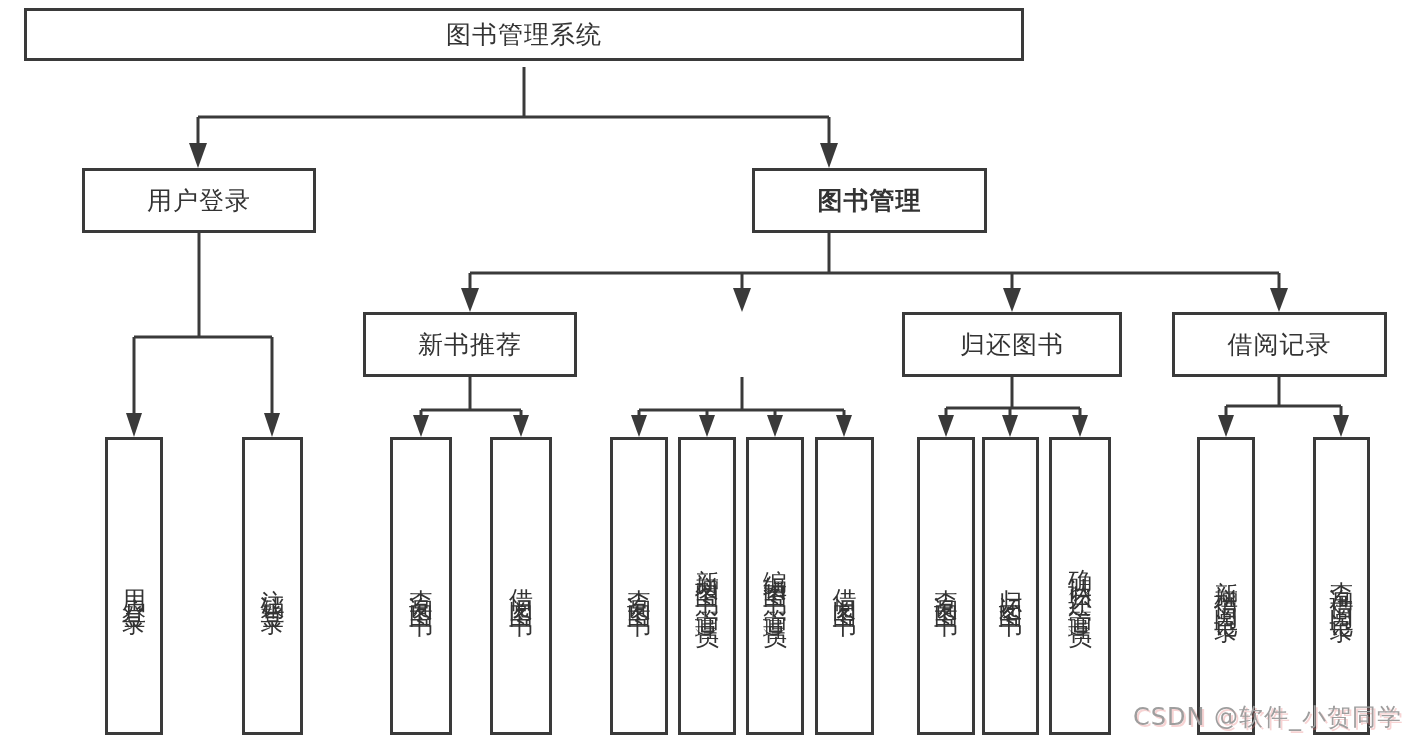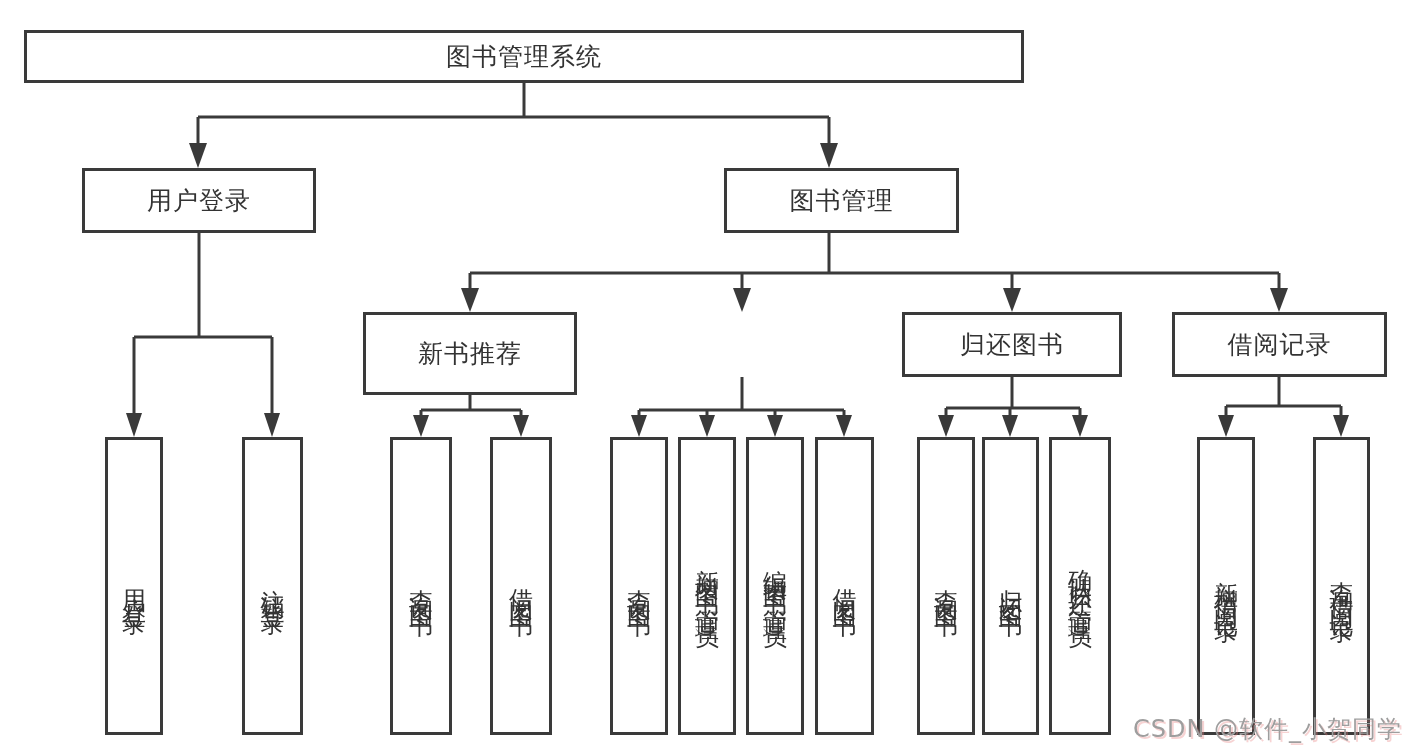--- a/index.html
+++ b/index.html
@@ -27,21 +27,21 @@
   .vnode .vtext{
     writing-mode:vertical-rl;
     text-orientation:mixed;
     font-size:24px;
     letter-spacing:8px;
     line-height:1;
     white-space:nowrap;
   }
   .watermark{
     position:absolute;
-    right:3px;bottom:2px;
+    right:3px;bottom:14px;
     z-index:5;
     font-size:24px;
     color:#9e9e9e;
     letter-spacing:1px;
     text-shadow:2px 2px 0 rgba(231,129,129,0.35);
     pointer-events:none;
   }
 </style>
 </head>
 <body>
@@ -114,32 +114,32 @@
 
       <polygon points="938,415 954,415 946,437"></polygon>
       <polygon points="1002,415 1018,415 1010,437"></polygon>
       <polygon points="1072,415 1088,415 1080,437"></polygon>
 
       <polygon points="1218,415 1234,415 1226,437"></polygon>
       <polygon points="1333,415 1349,415 1341,437"></polygon>
     </g>
   </svg>
 
-  <div class="node hnode root" style="left:24px;top:30px;width:1000px;height:53px;">
+  <div class="node hnode root" style="left:24px;top:8px;width:1000px;height:53px;">
     <span>图书管理系统</span>
   </div>
 
   <div class="node hnode" style="left:82px;top:168px;width:234px;height:65px;">
     <span>用户登录</span>
   </div>
-  <div class="node hnode" style="left:724px;top:168px;width:235px;height:65px;">
+  <div class="node hnode" style="left:752px;top:168px;width:235px;height:65px;font-weight:bold;">
     <span>图书管理</span>
   </div>
 
-  <div class="node hnode" style="left:363px;top:312px;width:214px;height:83px;">
+  <div class="node hnode" style="left:363px;top:312px;width:214px;height:65px;">
     <span>新书推荐</span>
   </div>
   <div class="node hnode" style="left:902px;top:312px;width:220px;height:65px;">
     <span>归还图书</span>
   </div>
   <div class="node hnode" style="left:1172px;top:312px;width:215px;height:65px;">
     <span>借阅记录</span>
   </div>
 
   <div class="node vnode" style="left:105px;width:58px;">

